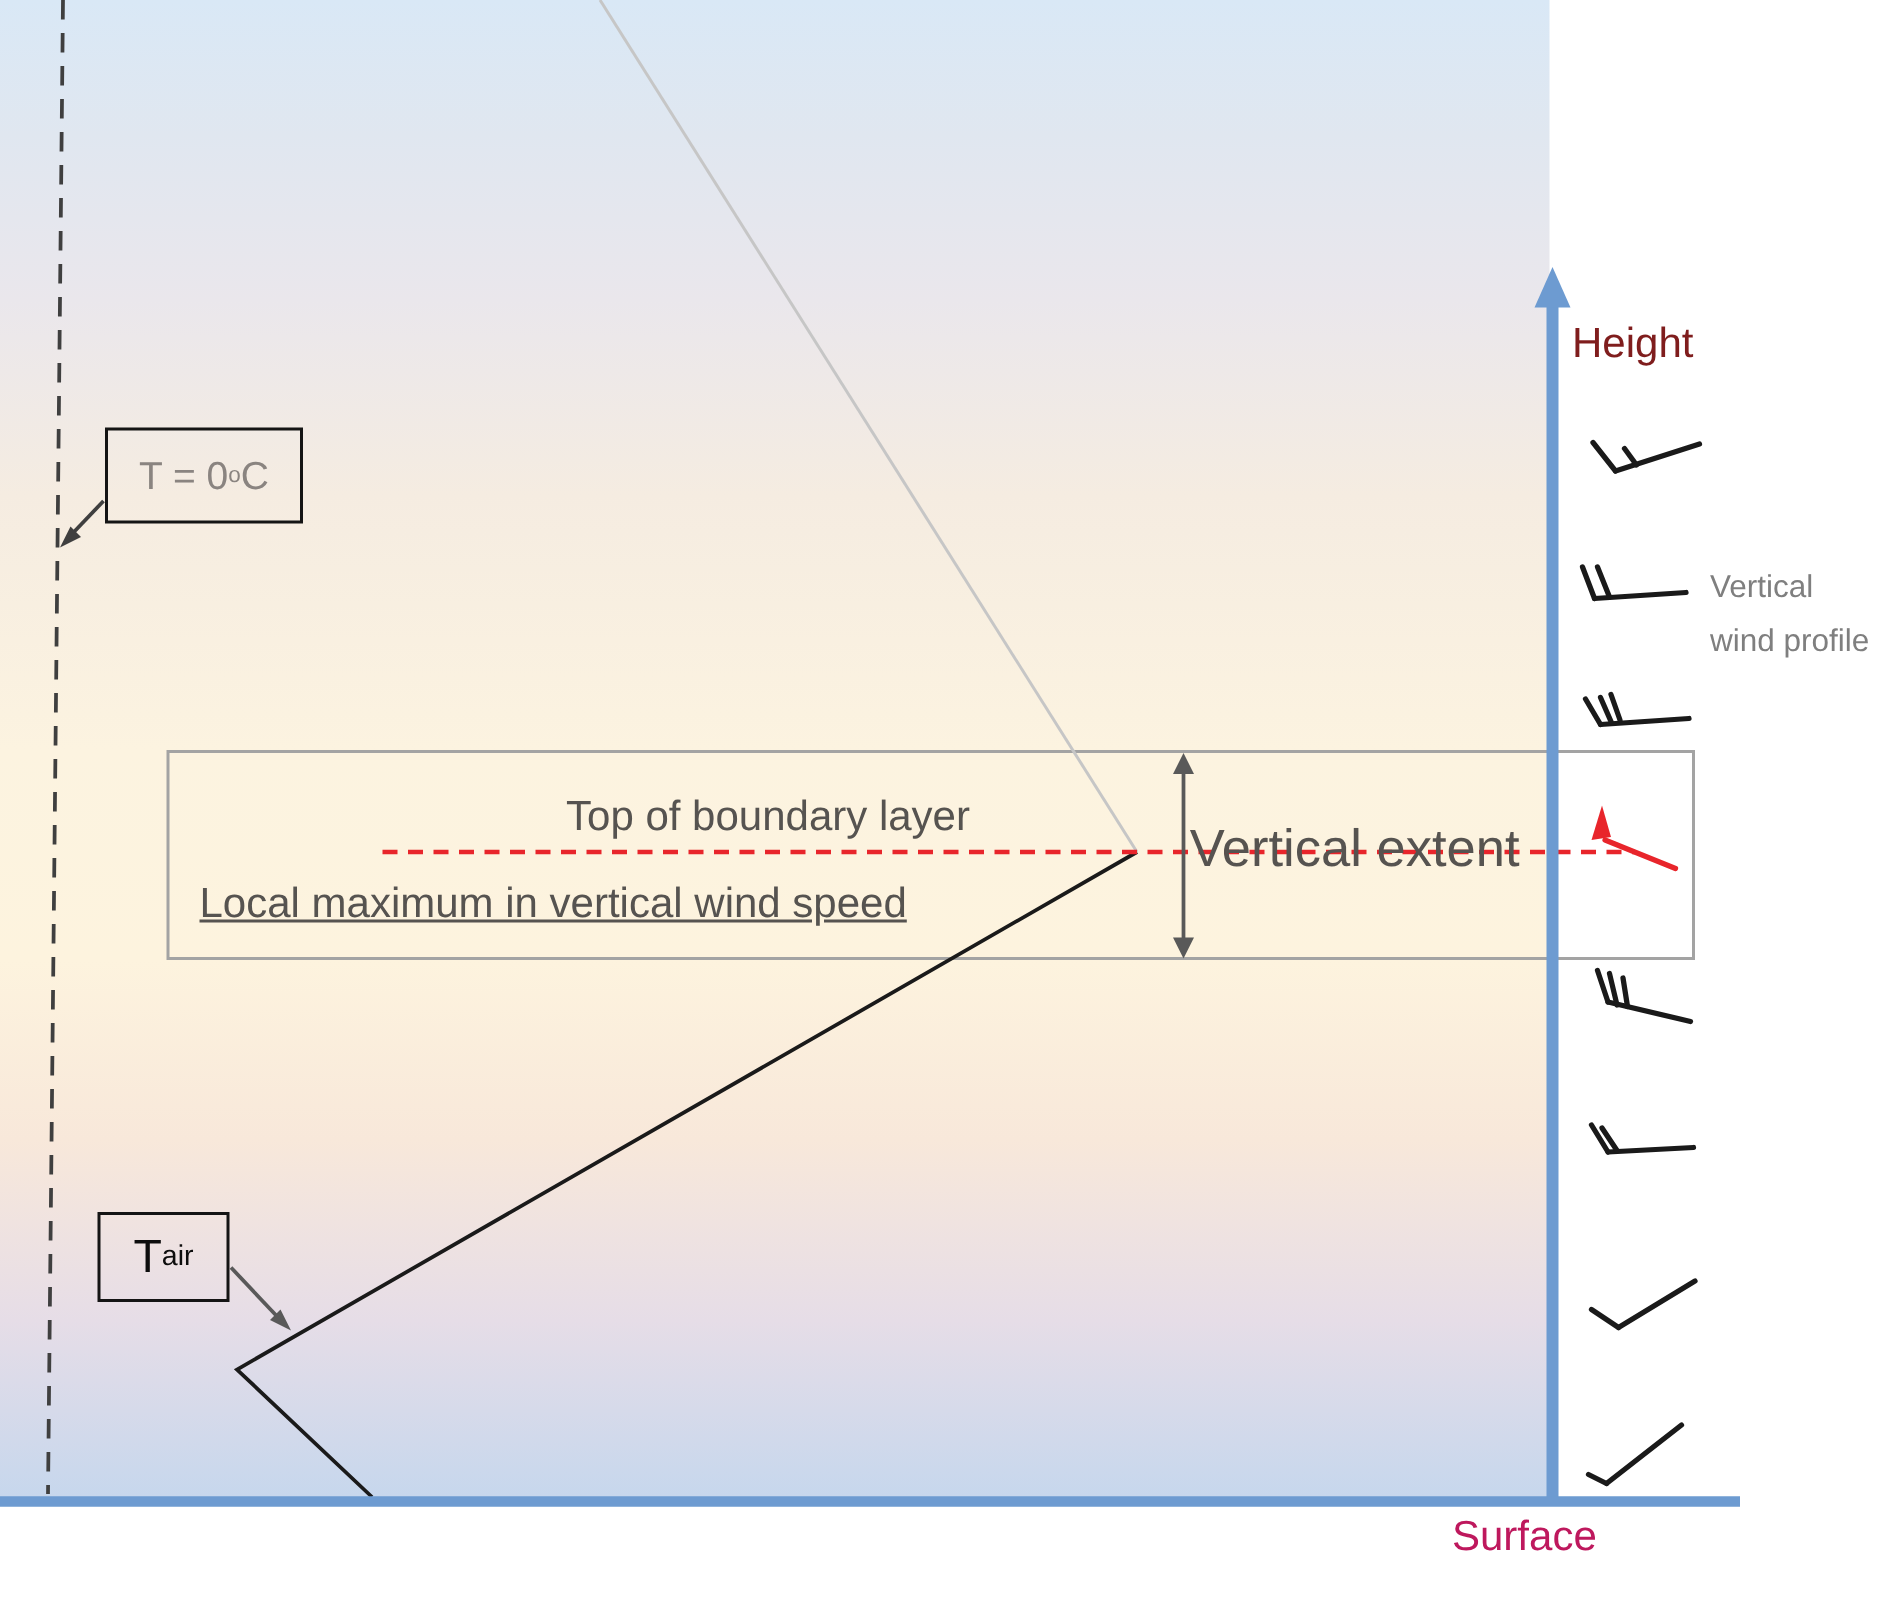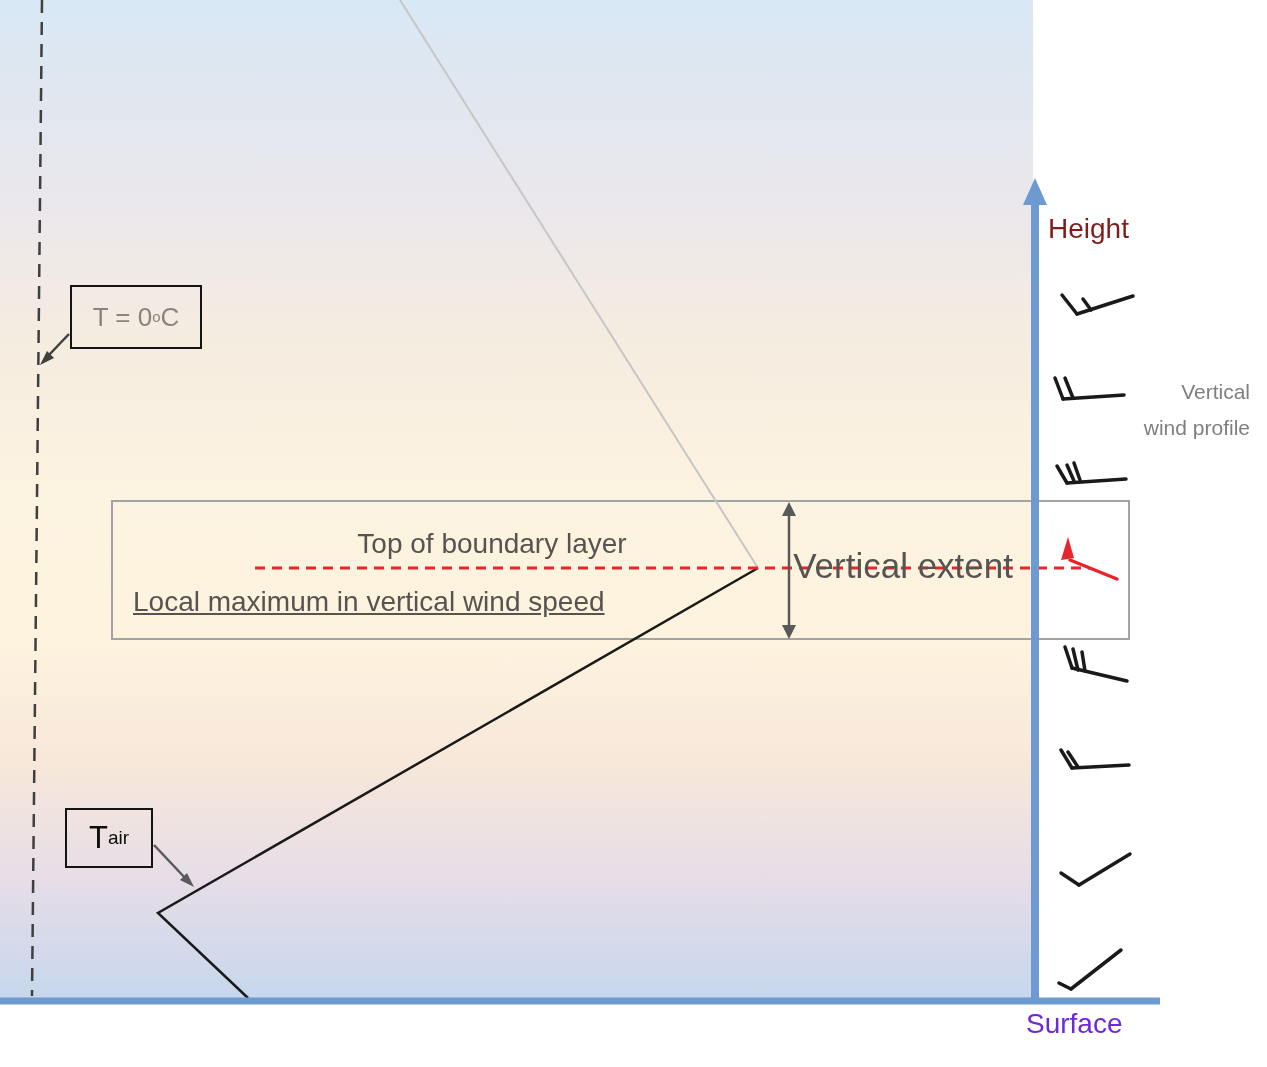--- a/index.html
+++ b/index.html
@@ -19,29 +19,29 @@
       #f8e8da 76%,
       #e6dde7 88%,
       #c6d7ed 100%);
   }
   #overlay-svg{position:absolute;left:0;top:0;width:1267px;height:1067px;}
   .label{position:absolute;white-space:nowrap;}
   #annotation-box{
     position:absolute;left:111px;top:500px;width:1019px;height:140px;
     border:2px solid #a3a3a3;box-sizing:border-box;background:transparent;
   }
-  #top-boundary-label{left:292px;top:528px;width:400px;text-align:center;
+  #top-boundary-label{left:312px;top:528px;width:400px;text-align:center;
     font-size:28px;color:#565350;}
   #local-max-label{left:133px;top:586px;font-size:28px;color:#565350;text-decoration:underline;}
   #jet-labels{left:760px;top:534px;width:253px;text-align:right;color:#565350;}
   #jet-label{font-size:26px;display:block;}
   #extent-label{font-size:35px;display:block;margin-top:12px;}
   #height-label{left:1048px;top:213px;font-size:28px;color:#7f1d1d;}
-  #surface-label{left:1026px;top:1008px;font-size:28px;color:#6d28d9;}
-  #vwp-label{left:1140px;top:374px;width:110px;text-align:right;
+  #surface-label{left:968px;top:1008px;font-size:28px;color:#be185d;}
+  #vwp-label{left:1140px;top:374px;width:110px;text-align:left;
     font-size:21px;line-height:36px;color:#7f7f7f;white-space:pre-line;}
   #t0-box{
     position:absolute;left:70px;top:273px;width:132px;height:64px;
     border:2.5px solid #141414;box-sizing:border-box;
     display:flex;align-items:center;justify-content:center;
     font-size:26px;color:#8a8480;background:transparent;margin-top:12px;
   }
   #t0-box sup{font-size:15px;line-height:0;vertical-align:8px;}
   #tair-box{
     position:absolute;left:65px;top:808px;width:88px;height:60px;

